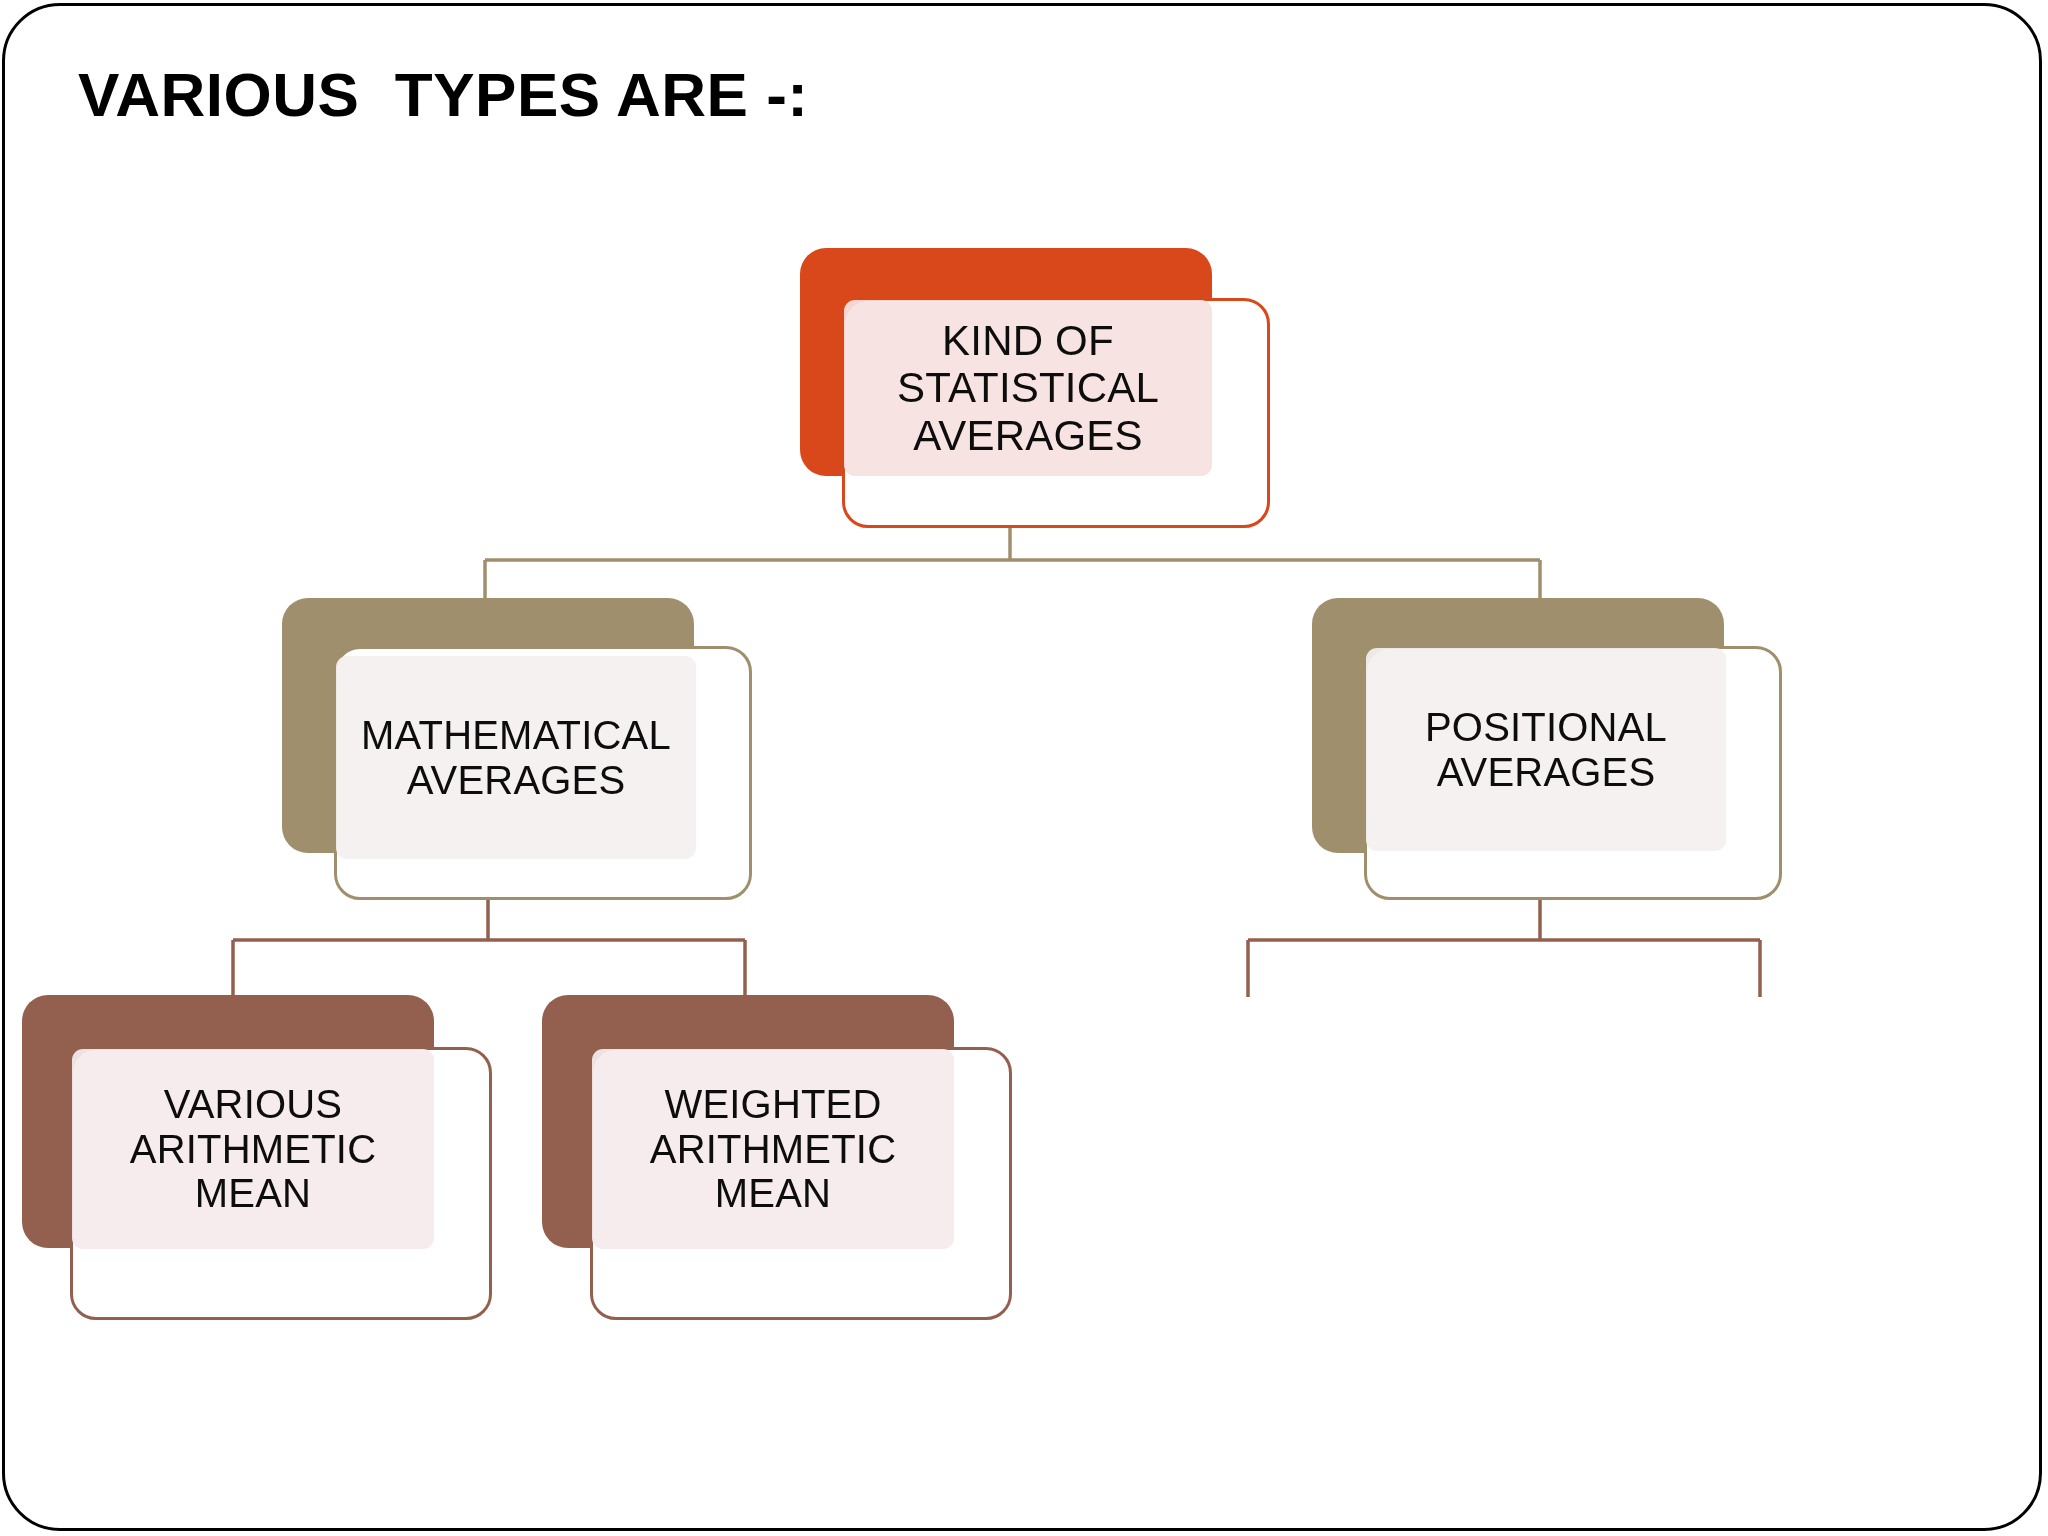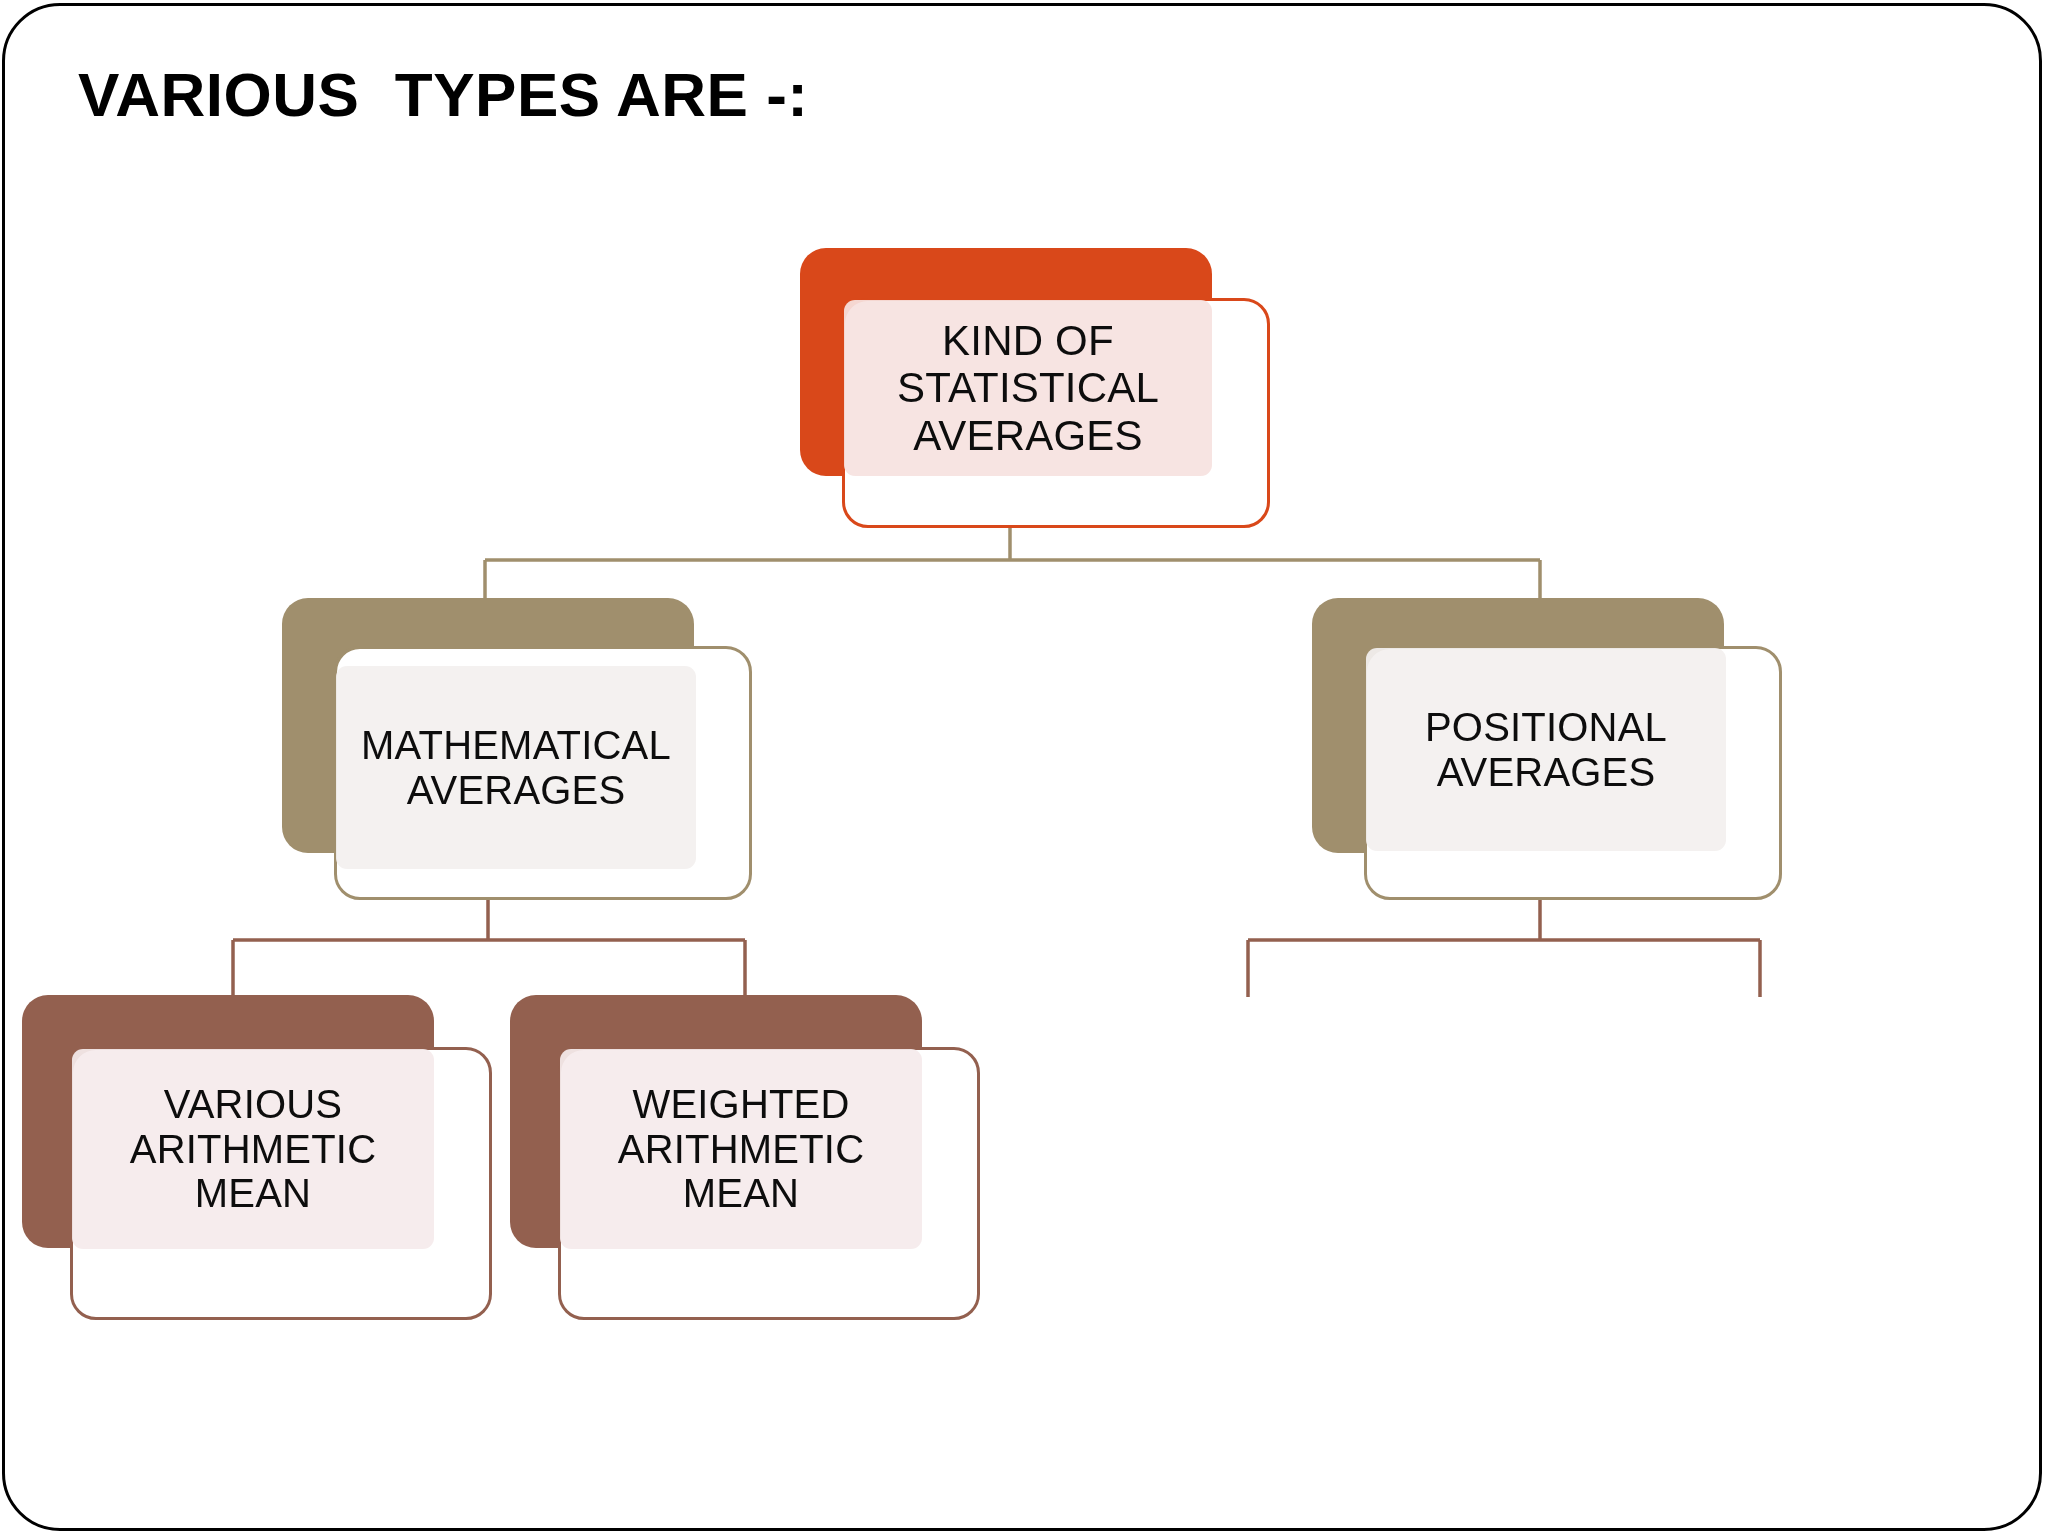--- a/index.html
+++ b/index.html
@@ -95,35 +95,35 @@
   #node-root { left: 800px; top: 248px; width: 470px; height: 280px; }
   #node-root .back    { width: 412px; height: 228px; background: #d9481a; }
   #node-root .outline { left: 42px; top: 50px; width: 428px; height: 230px; border: 3px solid #d9481a; }
   #node-root .fill    { left: 44px; top: 52px; width: 368px; height: 176px; background: rgba(246,226,224,0.93); }
   #node-root .label   { font-size: 42px; }
 
   
   #node-math { left: 282px; top: 598px; width: 470px; height: 302px; }
   #node-math .back    { width: 412px; height: 255px; background: #a08f6d; }
   #node-math .outline { left: 52px; top: 48px; width: 418px; height: 254px; border: 3px solid #a08f6d; }
-  #node-math .fill    { left: 54px; top: 68px; width: 360px; height: 203px; background: rgba(243,240,239,0.93); justify-content: center; }
+  #node-math .fill    { left: 54px; top: 58px; width: 360px; height: 203px; background: rgba(243,240,239,0.93); justify-content: center; }
 
   #node-pos { left: 1312px; top: 598px; width: 470px; height: 302px; text-decoration: underline; }
   #node-pos .back    { width: 412px; height: 255px; background: #a08f6d; }
   #node-pos .outline { left: 52px; top: 48px; width: 418px; height: 254px; border: 3px solid #a08f6d; }
   #node-pos .fill    { left: 54px; top: 50px; width: 360px; height: 203px; background: rgba(243,240,239,0.93); }
 
   
   .leaf { width: 470px; height: 325px; top: 995px; }
   .leaf .back    { width: 412px; height: 253px; background: #93604f; }
   .leaf .outline { left: 48px; top: 52px; width: 422px; height: 273px; border: 3px solid #93604f; }
   .leaf .fill    { left: 50px; top: 54px; width: 362px; height: 200px; background: rgba(245,235,236,0.93); }
 
   #node-sam  { left: 22px; }
-  #node-wam  { left: 510px; }
+  #node-wam  { left: 542px; }
   #node-med  { left: 1042px; }
   #node-mode { left: 1548px; }
 </style>
 </head>
 <body>
 
 <div id="slide">
 
   <div id="slide-frame"></div>
 

